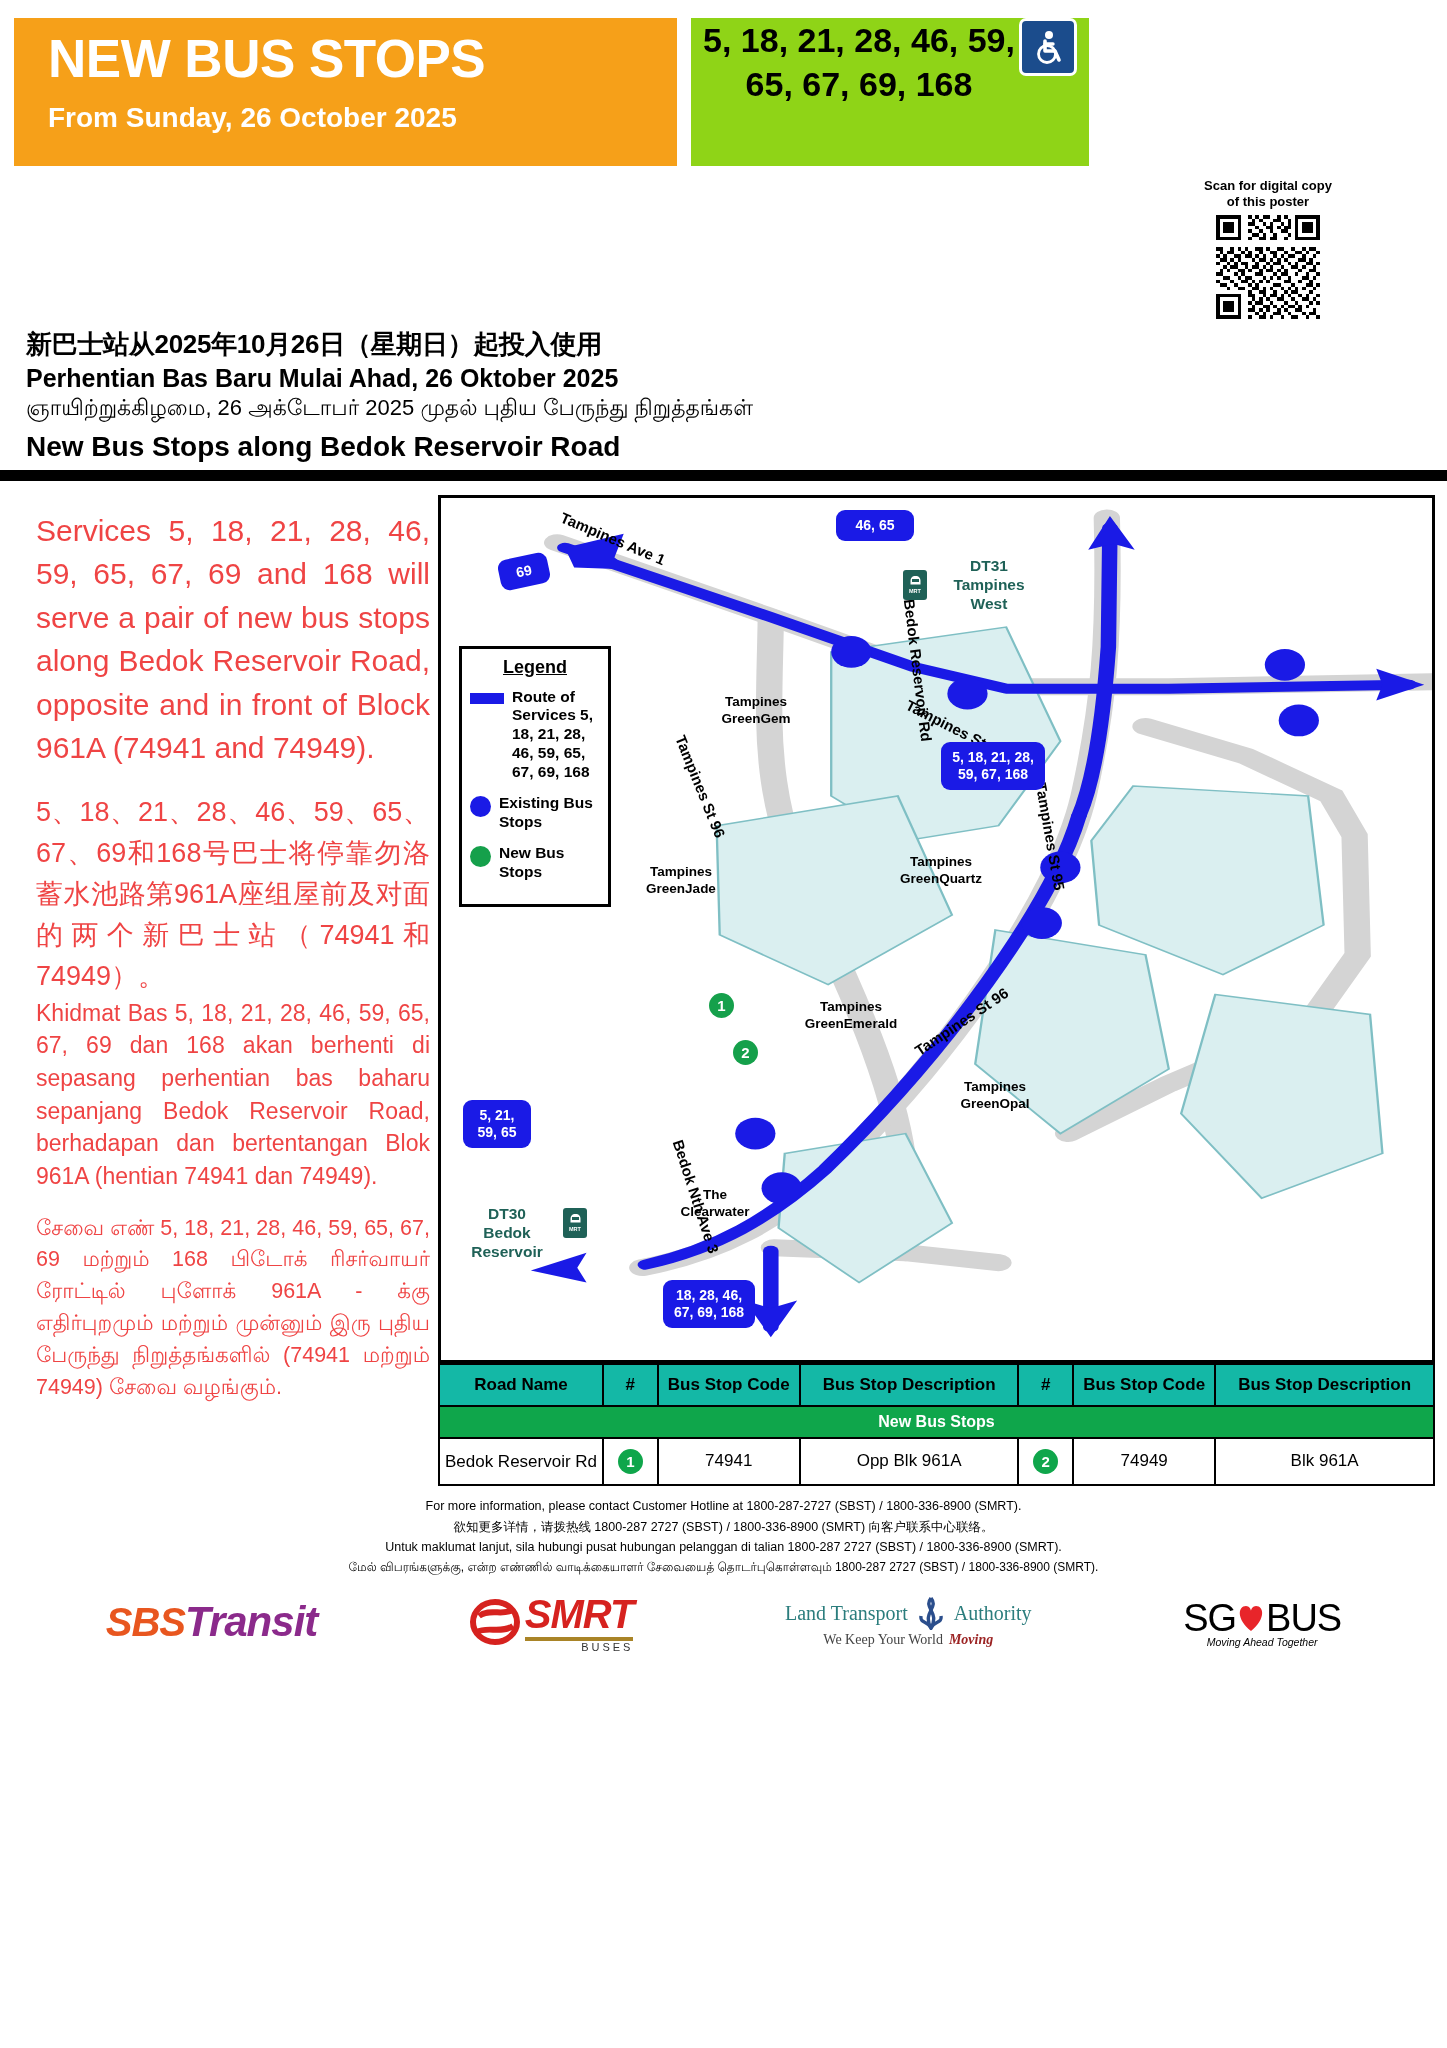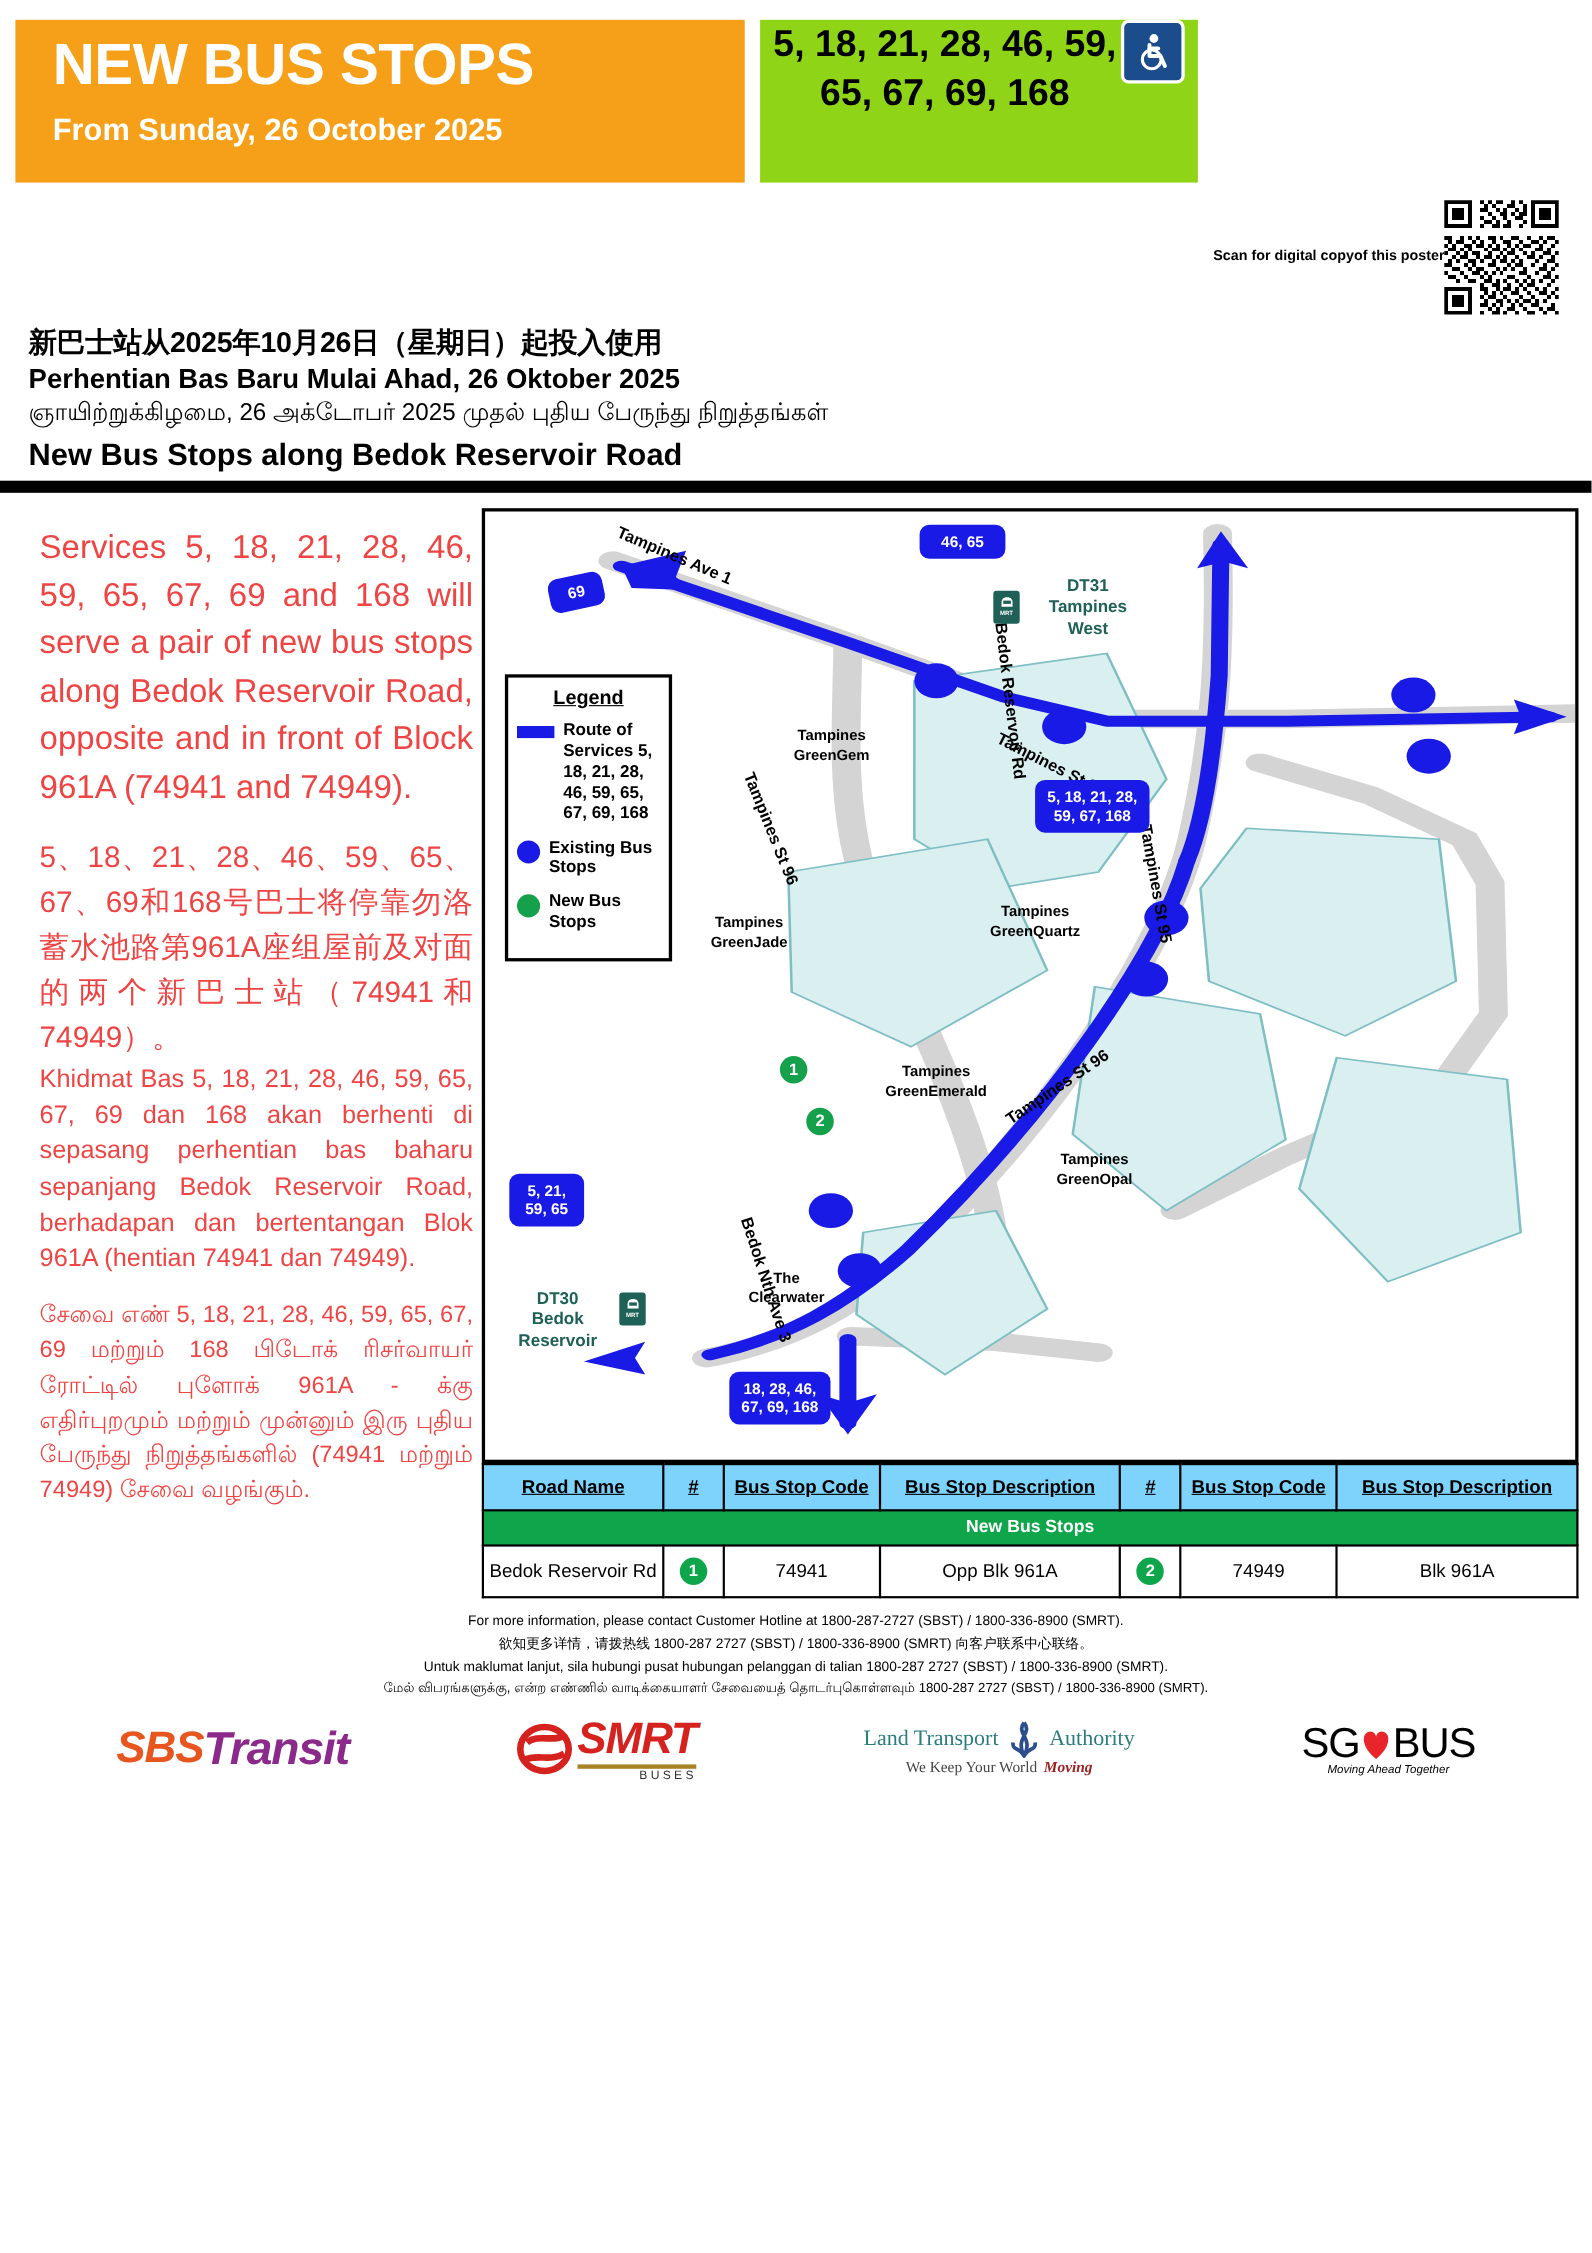--- a/index.html
+++ b/index.html
@@ -28,21 +28,21 @@
   .routes-num {
     font-size: 34px; font-weight: bold; color: #000; text-align: center;
     line-height: 1.30; flex: 1;
   }
   .wheelchair {
     width: 58px; height: 58px; background: #1B4C8C; border: 3px solid #fff;
     border-radius: 7px; flex: 0 0 58px; display:flex; align-items:center; justify-content:center;
     margin-left: 4px;
   }
 
-  .qr-col { flex: 1; display:flex; flex-direction:row; align-items:center; padding-top: 160px; }
+  .qr-col { flex: 1; display:flex; flex-direction:column; align-items:center; padding-top: 160px; }
   .qr-caption { font-size: 13px; font-weight: bold; text-align:center; line-height:1.25; color:#000; }
   .qr-img { width: 104px; height: 104px; margin-top: 4px; }
 
   
   .lang-block { padding: 8px 0 0 26px; }
   .lang-cn { font-size: 26px; font-weight: bold; letter-spacing: -0.3px; }
   .lang-ms { font-size: 25px; font-weight: bold; margin-top: 2px; }
   .lang-ta { font-size: 22px; font-weight: normal; margin-top: 2px; }
   .lang-en { font-size: 28px; font-weight: bold; margin-top: 8px; }
 
@@ -87,21 +87,21 @@
 
   .stop-new {
     position: absolute; width: 25px; height: 25px; border-radius: 50%;
     background: #15A04B; color: #fff; font-size: 15px; font-weight: bold;
     display: flex; align-items: center; justify-content: center; z-index: 8;
   }
 
   
   .tbl { width: 100%; border-collapse: collapse; margin-top: 0; }
   .tbl td, .tbl th { border: 2px solid #000; text-align: center; font-size: 17px; color: #000; }
-  .tbl th { background: #7dd3fc; font-weight: bold; padding: 10px 4px; line-height: 1.2; text-decoration: underline; }
+  .tbl th { background: #14b8a6; font-weight: bold; padding: 10px 4px; line-height: 1.2; }
   .tbl .sect { background: #0FA64B; color: #fff; font-weight: bold; font-size: 16px; padding: 6px; }
   .tbl td { padding: 10px 3px; font-weight: normal; }
   .tbl .road { font-size: 17px; line-height: 1.25; }
   .num-pill { display: inline-flex; width: 25px; height: 25px; border-radius: 50%; background: #0FA64B; color:#fff; font-size: 15px; font-weight: bold; align-items:center; justify-content:center; }
 
   
   .footer { padding: 10px 40px 0 40px; text-align: center; }
   .foot-line { font-size: 12.5px; color: #000; line-height: 1.65; }
   .foot-line.ta { font-size: 12px; }
 

